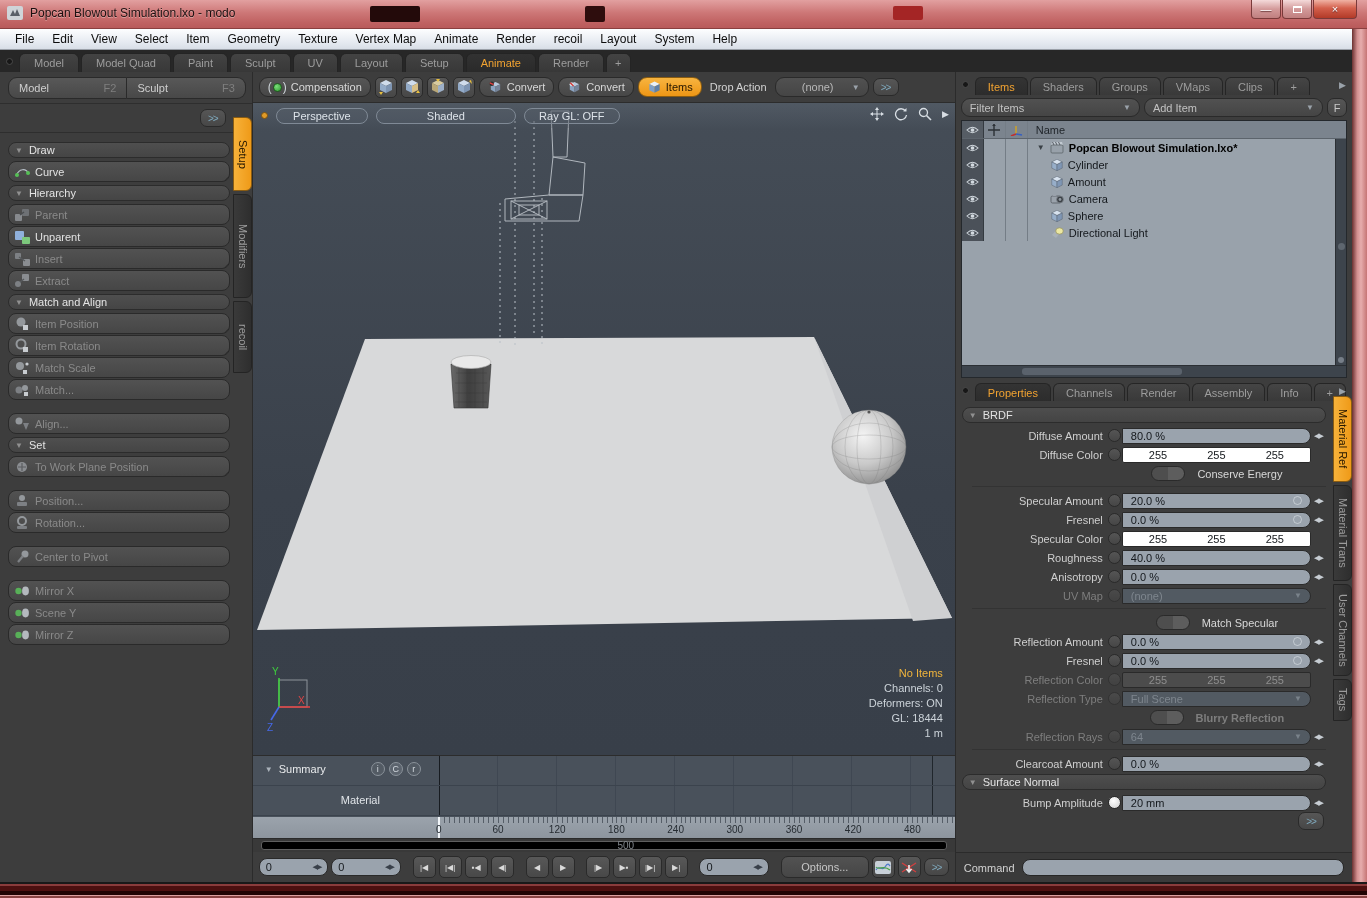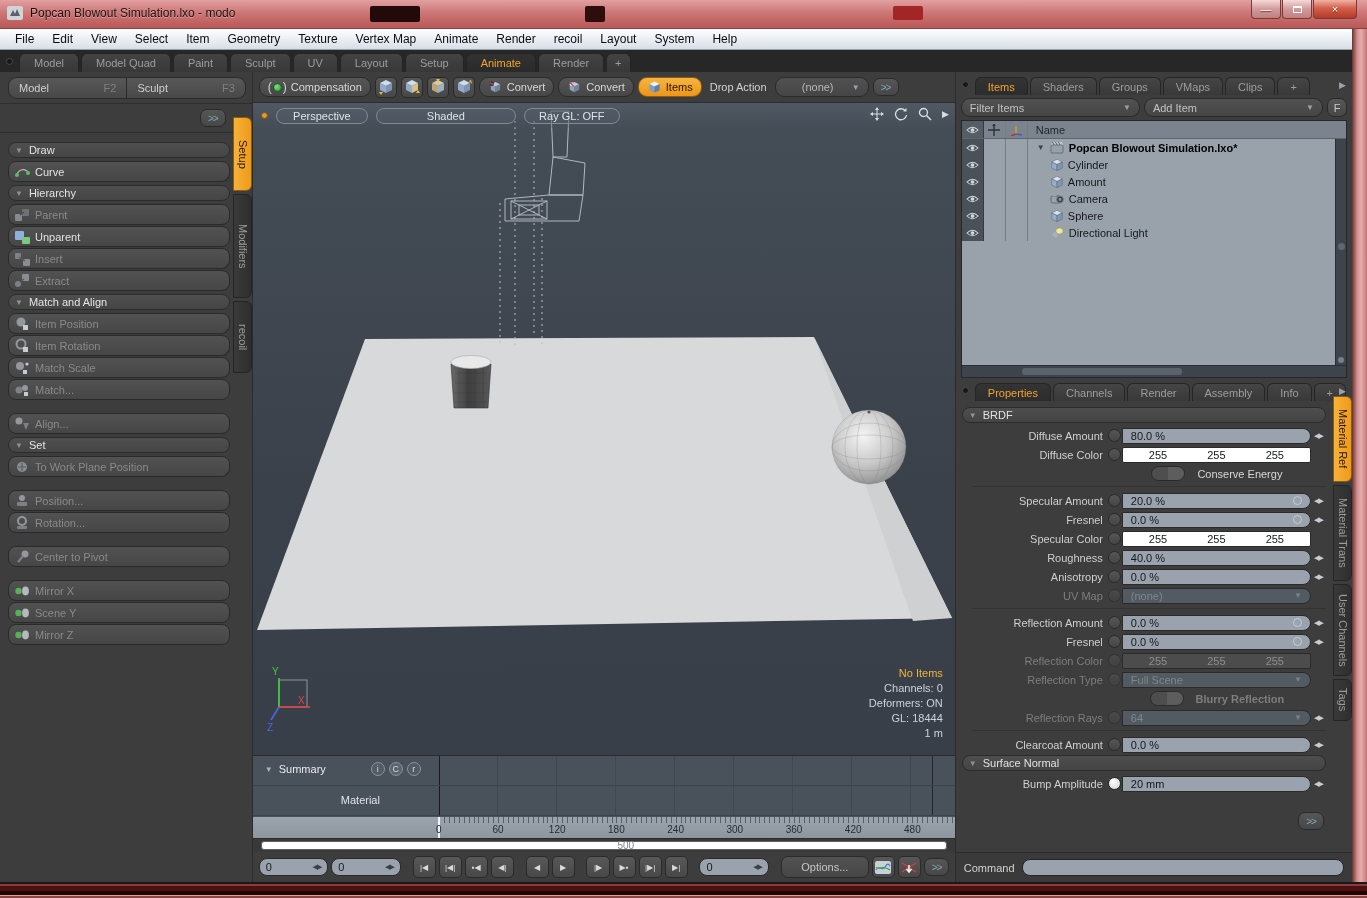--- a/index.html
+++ b/index.html
@@ -98,21 +98,21 @@
   .tl-sum .tri { color:#aab2ba; font-size:8px; }
   .icr { position:absolute; left:118px; top:6px; display:flex; gap:4px; }
   .icr-btn { width:14px; height:14px; border-radius:50%; border:1px solid #8a929a; color:#d2d8de; font-size:9px; display:flex; align-items:center; justify-content:center; background:rgba(255,255,255,.06); }
   .icr-btn.fill { background:#5c646e; }
   .tl-mat { position:absolute; left:88px; top:38px; color:#e0e4e8; }
   .ruler { position:absolute; left:0; right:0; top:61px; height:21px; background:linear-gradient(180deg,#9ba3ac,#8d959e); }
   .ruler-ticks { position:absolute; left:186px; right:0; top:0; height:6px; background:repeating-linear-gradient(90deg,#565e68 0 1px, transparent 1px 4.93px); }
   .ruler-marker { position:absolute; left:185px; top:0; width:2px; height:21px; background:#f0f4f8; }
   .tick-label { position:absolute; top:7px; transform:translateX(-50%); color:#262c32; font-size:10px; }
   .tl-scroll { position:absolute; left:0; right:0; bottom:0; height:14px; background:#393939; border-top:1px solid #2b2b2b; }
-  .tl-thumb { position:absolute; left:8px; right:8px; top:2px; bottom:2px; background:#ffffff; border:1px solid #5f5f5f; border-radius:3px; display:flex; align-items:center; justify-content:center; color:#80868c; font-size:10px;padding-left:44px; }
+  .tl-thumb { position:absolute; left:8px; right:8px; top:2px; bottom:2px; background:#000000; border:1px solid #5f5f5f; border-radius:3px; display:flex; align-items:center; justify-content:center; color:#80868c; font-size:10px;padding-left:44px; }
 
   
   .transport { height:30px; display:flex; align-items:center; gap:3px; padding:0 6px; background:#3d3d3d; }
   .t-field { width:72px; height:18px; background:#9aa3ad; border:1px solid #2a2a2a; border-radius:8px; color:#161a1e; display:flex; align-items:center; padding:0 6px; }
   .t-field .spin { margin-left:auto; color:#39404a; font-size:7px; letter-spacing:-1px; }
   .t-btn { width:24px; height:22px; border-radius:5px; background:linear-gradient(180deg,#585858,#484848); border:1px solid #2a2a2a; color:#dadada; font-size:8px; display:flex; align-items:center; justify-content:center; }
   .t-gap { width:6px; }
   .opt-btn { width:92px; height:22px; border-radius:7px; background:linear-gradient(180deg,#525252,#464646); border:1px solid #2a2a2a; color:#c6c6c6; display:flex; align-items:center; justify-content:center; }
 
   
@@ -982,20 +982,25 @@
               <span class="prop-label dis">UV Map</span>
               <span class="pdot dis"></span>
               <div class="pfield dis">
                 <span>(none)</span>
                 <span class="ddarr">▼</span>
               </div>
               <span class="parr"></span>
             </div>
             <div class="prop-sep"></div>
             <div class="prop-row">
+              <span class="prop-label"></span>
+              <span class="toggle"></span>
+              <span class="toggle-text">Match Specular</span>
+            </div>
+            <div class="prop-row">
               <span class="prop-label">Reflection Amount</span>
               <span class="pdot"></span>
               <div class="pfield">
                 <span>0.0 %</span>
                 <span class="dial"></span>
               </div>
               <span class="parr">◀▶</span>
             </div>
             <div class="prop-row">
               <span class="prop-label">Fresnel</span>

